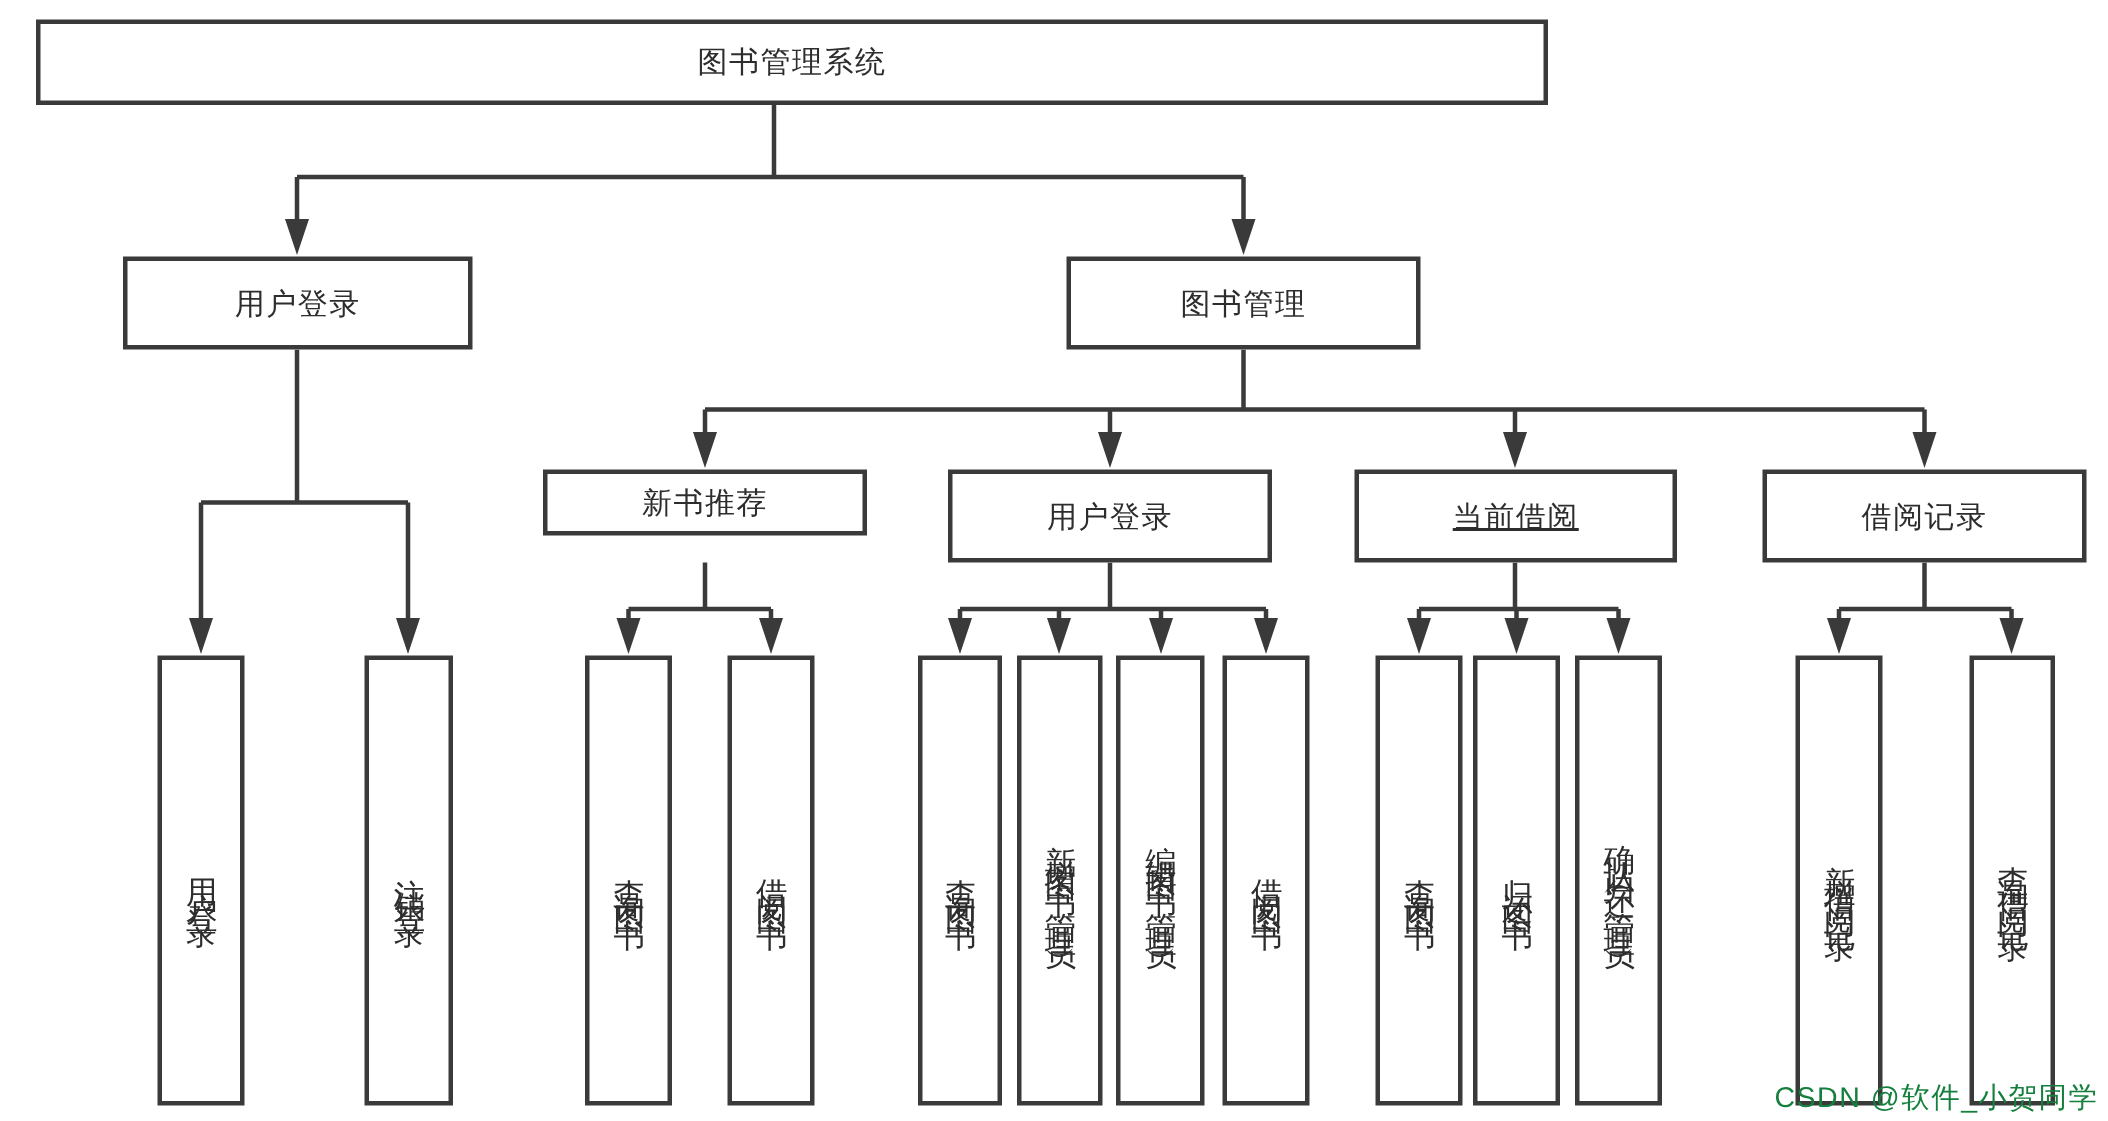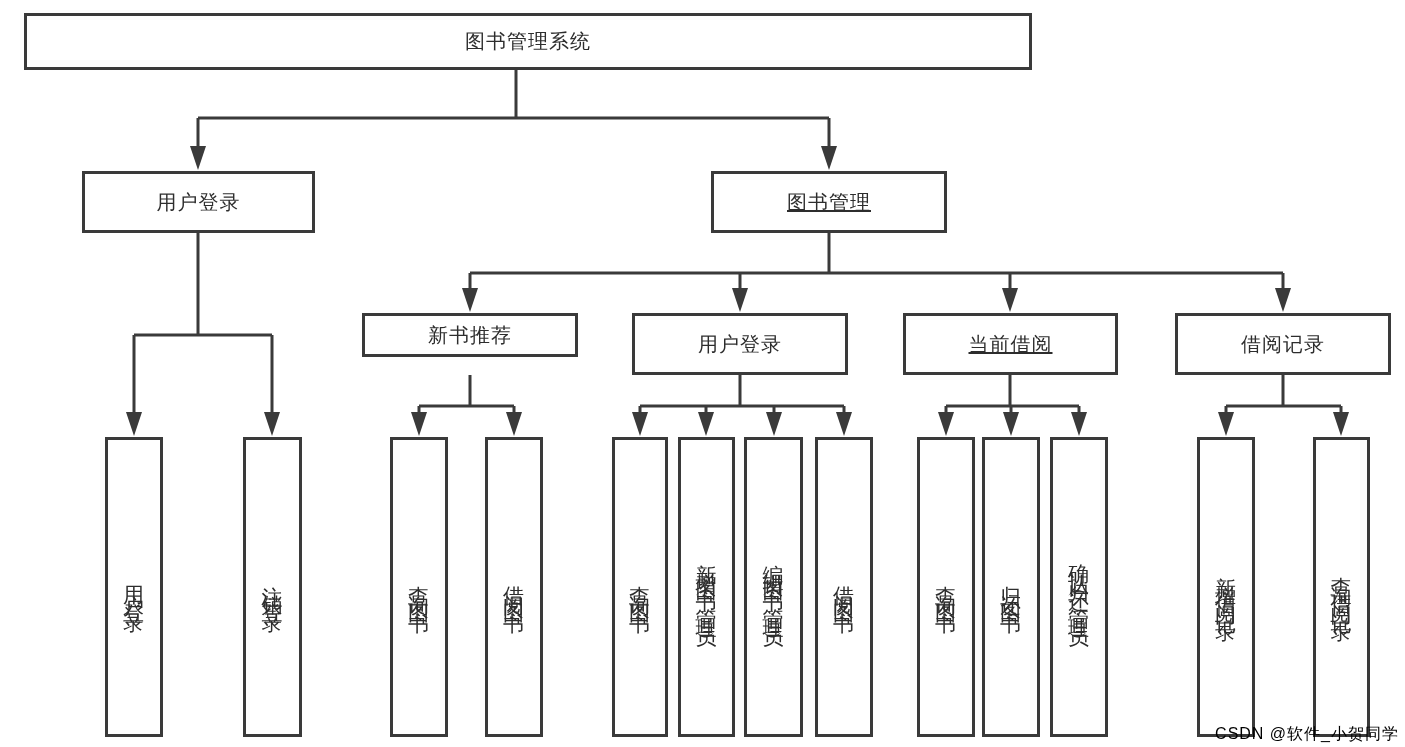--- a/index.html
+++ b/index.html
@@ -43,22 +43,22 @@
     letter-spacing: 9px;
     line-height: 1;
     white-space: normal;
     padding: 4px 0;
   }
   .watermark {
     position: absolute;
     right: 6px;
     bottom: 2px;
     z-index: 3;
-    font-size: 16px;
-    color: #000000;
+    font-size: 19px;
+    color: #15803d;
     letter-spacing: 1px;
   }
 </style>
 </head>
 <body>
 
 <div class="stage">
 
   <svg class="wires" width="1405" height="747" viewBox="0 0 1405 747">
     <g stroke="#3a3a3a" stroke-width="3" fill="none">
@@ -103,21 +103,21 @@
       <polygon points="1071,412 1087,412 1079,436"></polygon>
 
       <polygon points="1218,412 1234,412 1226,436"></polygon>
       <polygon points="1333,412 1349,412 1341,436"></polygon>
     </g>
   </svg>
 
   <div class="node" style="left:12px; top:13px; width:1008px; height:57px;margin-left:12px;">图书管理系统</div>
 
   <div class="node" style="left:82px; top:171px; width:233px; height:62px;">用户登录</div>
-  <div class="node" style="left:711px; top:171px; width:236px; height:62px;text-decoration:underline;">图书管理</div>
+  <div class="node" style="left:711px; top:171px; width:236px; height:62px;">图书管理</div>
 
   <div class="node" style="left:362px; top:313px; width:216px; height:44px;">新书推荐</div>
   <div class="node" style="left:632px; top:313px; width:216px; height:62px;">用户登录</div>
   <div class="node" style="left:903px; top:313px; width:215px; height:62px;text-decoration:underline;">当前借阅</div>
   <div class="node" style="left:1175px; top:313px; width:216px; height:62px;">借阅记录</div>
 
   <div class="node leaf" style="left:105px; top:437px; width:58px; height:300px;">用户登录</div>
   <div class="node leaf" style="left:243px; top:437px; width:59px; height:300px;">注销登录</div>
 
   <div class="node leaf" style="left:390px; top:437px; width:58px; height:300px;">查询图书</div>

